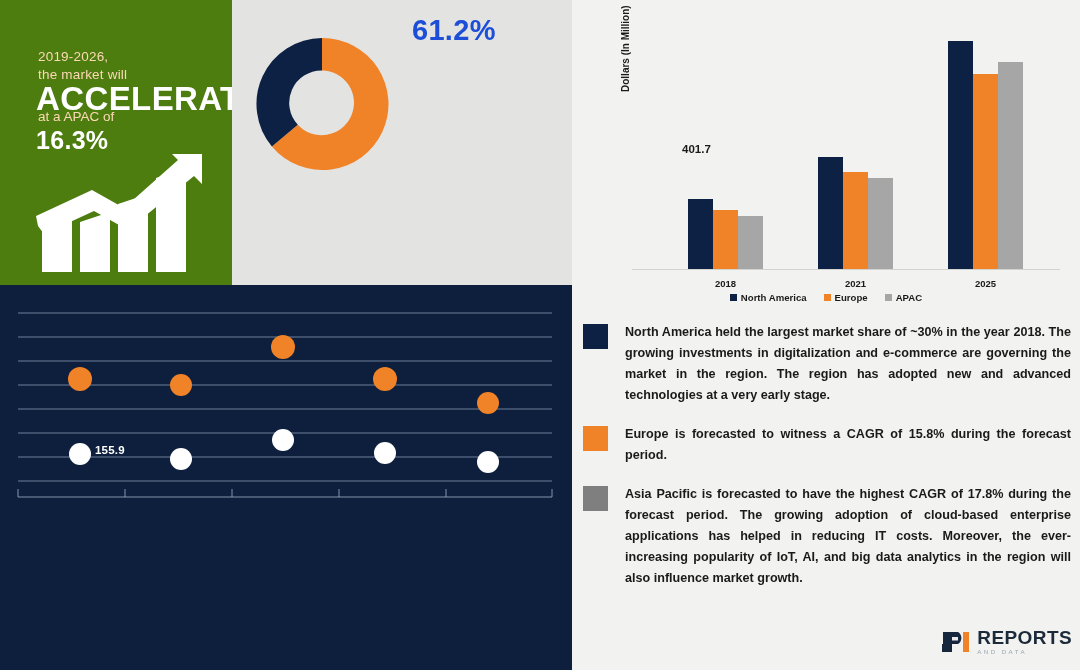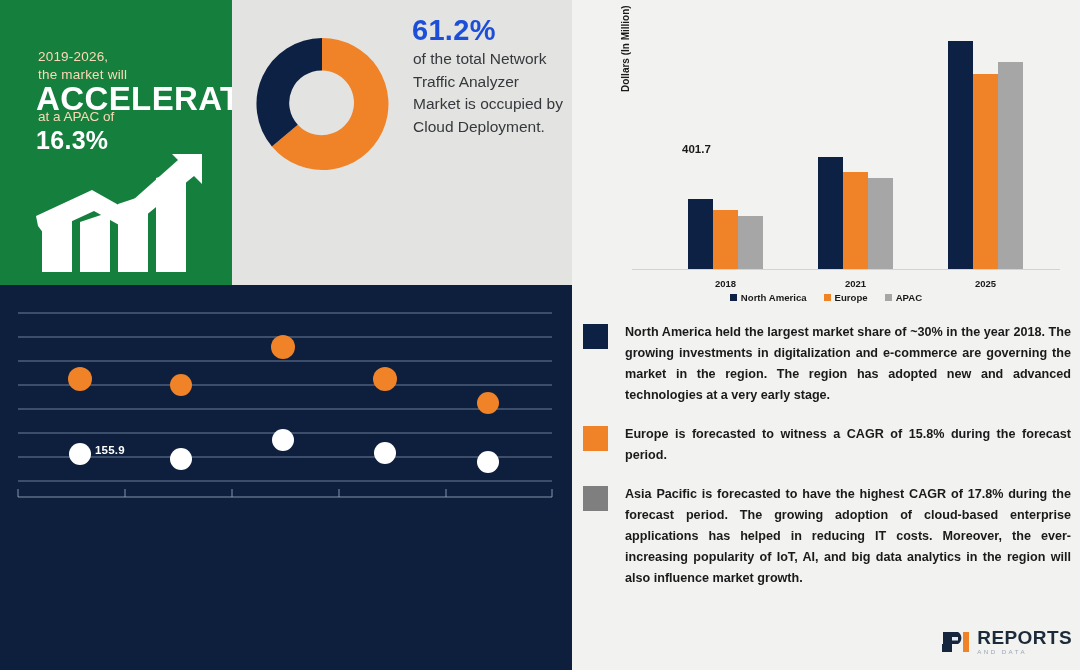--- a/index.html
+++ b/index.html
@@ -7,21 +7,21 @@
     width:1080px;height:670px;
     font-family:"Liberation Sans", sans-serif;
     background:#f2f2f0;
     overflow:hidden;
   }
   .canvas{position:relative;width:1080px;height:670px;overflow:hidden;background:#f2f2f0;}
 
   
   .panel-orange{
     position:absolute;left:0;top:0;width:232px;height:285px;
-    background:#15803d;overflow:hidden;
+    background:#4d7c0f;overflow:hidden;
   }
   .cagr-line1{
     position:absolute;left:38px;top:48px;width:180px;
     color:#fdd9b6;font-size:13.5px;line-height:18px;letter-spacing:.2px;
   }
   .cagr-accel{
     position:absolute;left:36px;top:80px;width:190px;
     color:#ffffff;font-size:33px;font-weight:bold;letter-spacing:.4px;
   }
   .cagr-line3{
@@ -130,21 +130,20 @@
   </div>
 
   <div class="panel-grey">
     <svg class="donut-wrap" viewBox="0 0 152 152">
 
       <path d="M76,10 A66,66 0 1,1 25.9,118.4 L51.8,96.8 A32.4,32.4 0 1,0 76,42.4 Z" fill="#f08227"></path>
 
       <path d="M25.9,118.4 A66,66 0 0,1 76,10 L76,42.4 A32.4,32.4 0 0,0 51.8,96.8 Z" fill="#0d2144"></path>
     </svg>
     <div class="pct-big">61.2%</div>
-    <div class="pct-text">of the total Network Traffic Analyzer Market is occupied by Cloud Deployment.</div>
   </div>
 
   <div class="panel-navy">
     <svg class="dot-chart" viewBox="0 0 572 245">
       <g stroke="#9fb0c6" stroke-width="1" opacity="0.65">
         <line x1="18" y1="28" x2="552" y2="28"></line>
         <line x1="18" y1="52" x2="552" y2="52"></line>
         <line x1="18" y1="76" x2="552" y2="76"></line>
         <line x1="18" y1="100" x2="552" y2="100"></line>
         <line x1="18" y1="124" x2="552" y2="124"></line>

